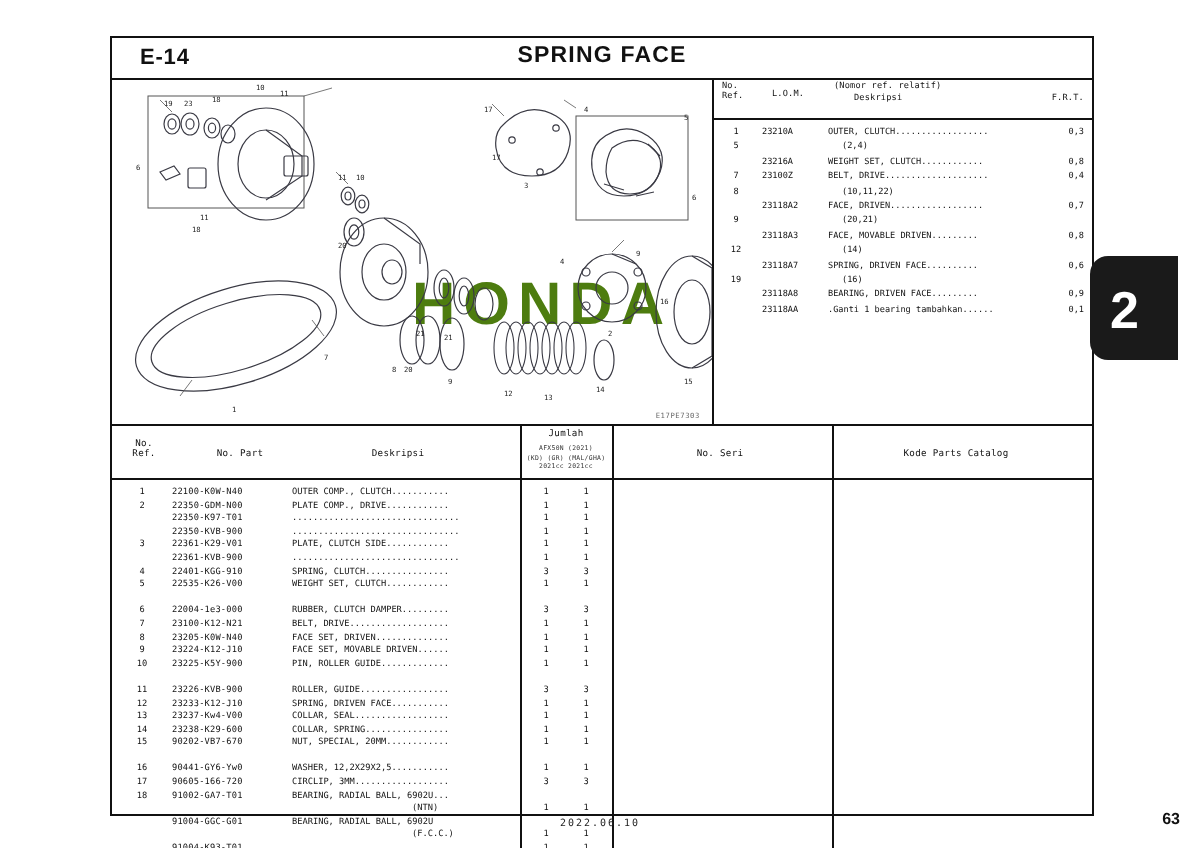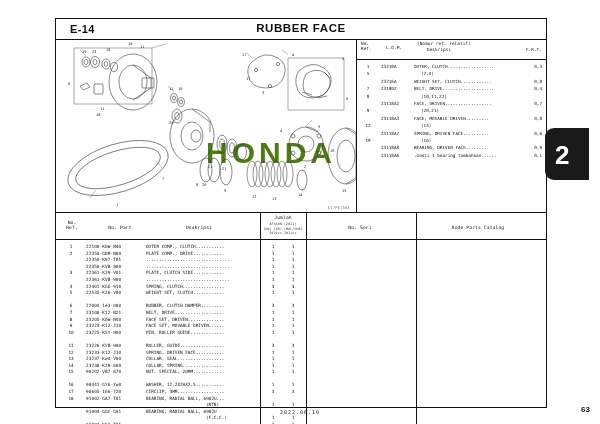--- a/index.html
+++ b/index.html
@@ -77,21 +77,21 @@
 </style>
 </head>
 <body>
 
 <div class="page">
 
   <div class="frame">
 
     <div class="hdr">
       <div class="hdr-code">E-14</div>
-      <div class="hdr-title">RUBBER FACE</div>
+      <div class="hdr-title">SPRING FACE</div>
     </div>
 
     <div class="figure">
       <div class="wm" style="left:150px;top:96px;">HONDA</div>
       <svg width="300" height="172" viewBox="0 0 300 172">
         <g fill="none" stroke="#3a3a44" stroke-width="0.6">
 
           <rect x="18" y="8" width="78" height="56" stroke="#555" stroke-width="0.5"></rect>
 
           <ellipse cx="77" cy="42" rx="24" ry="28"></ellipse>

